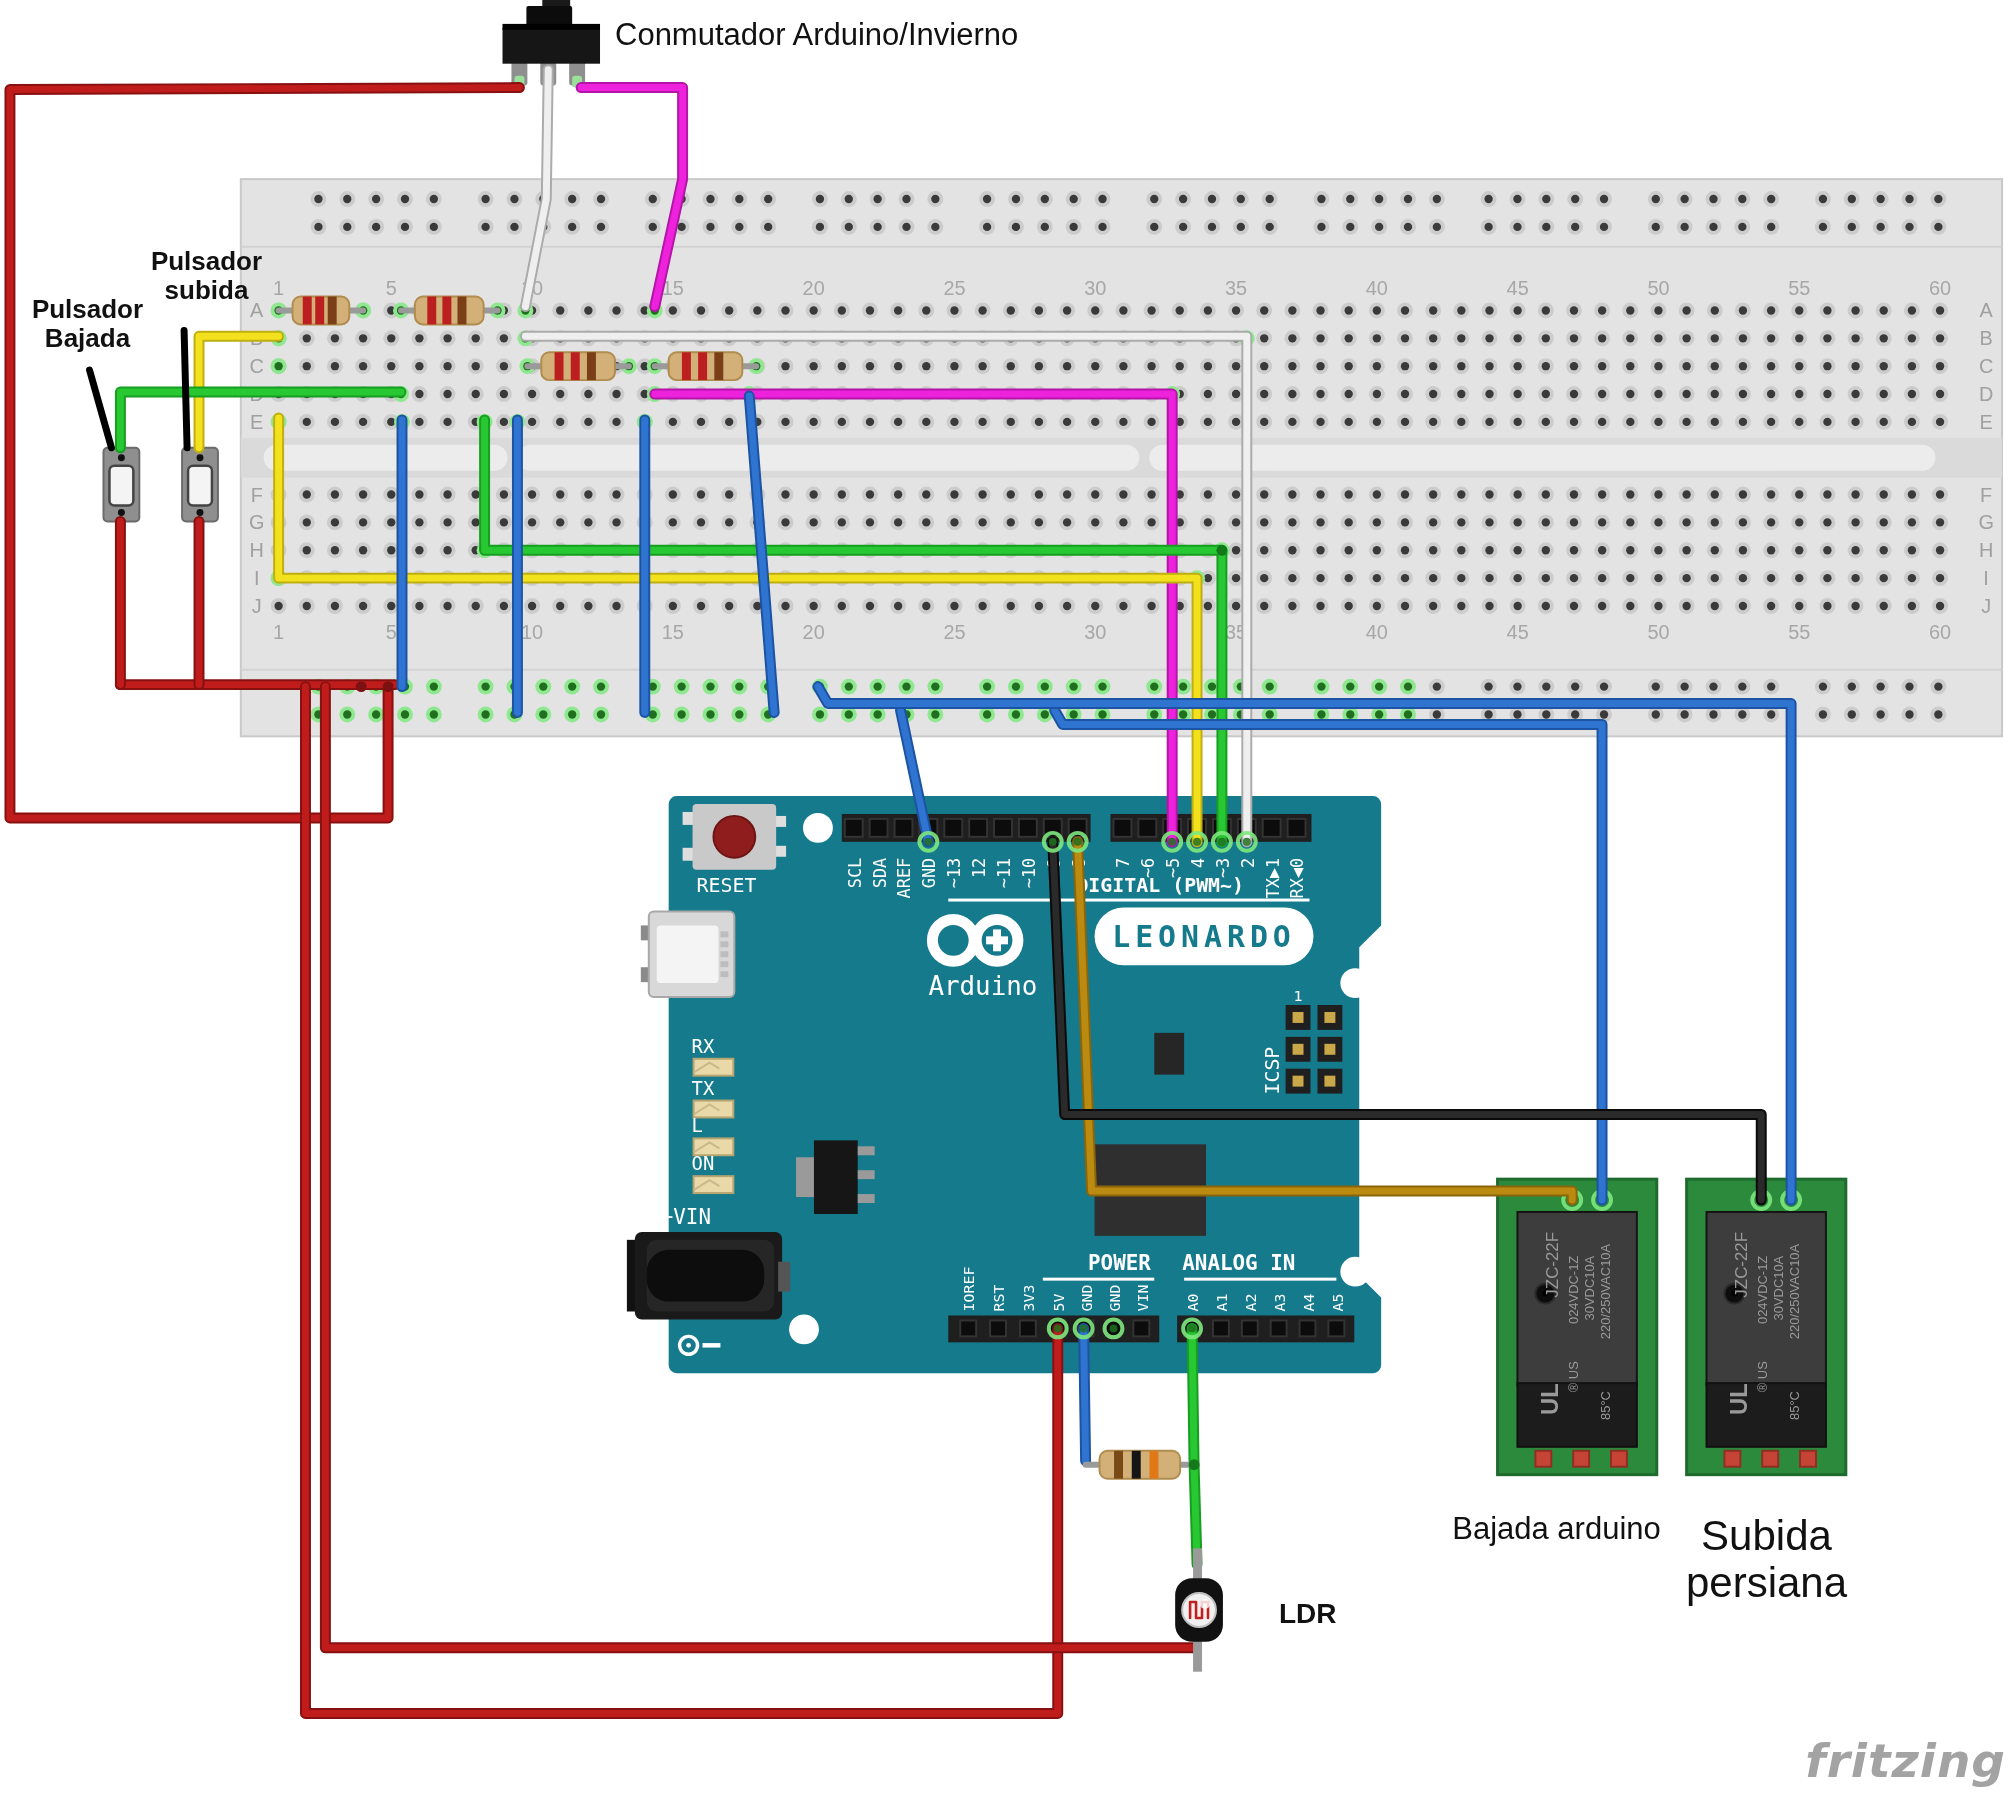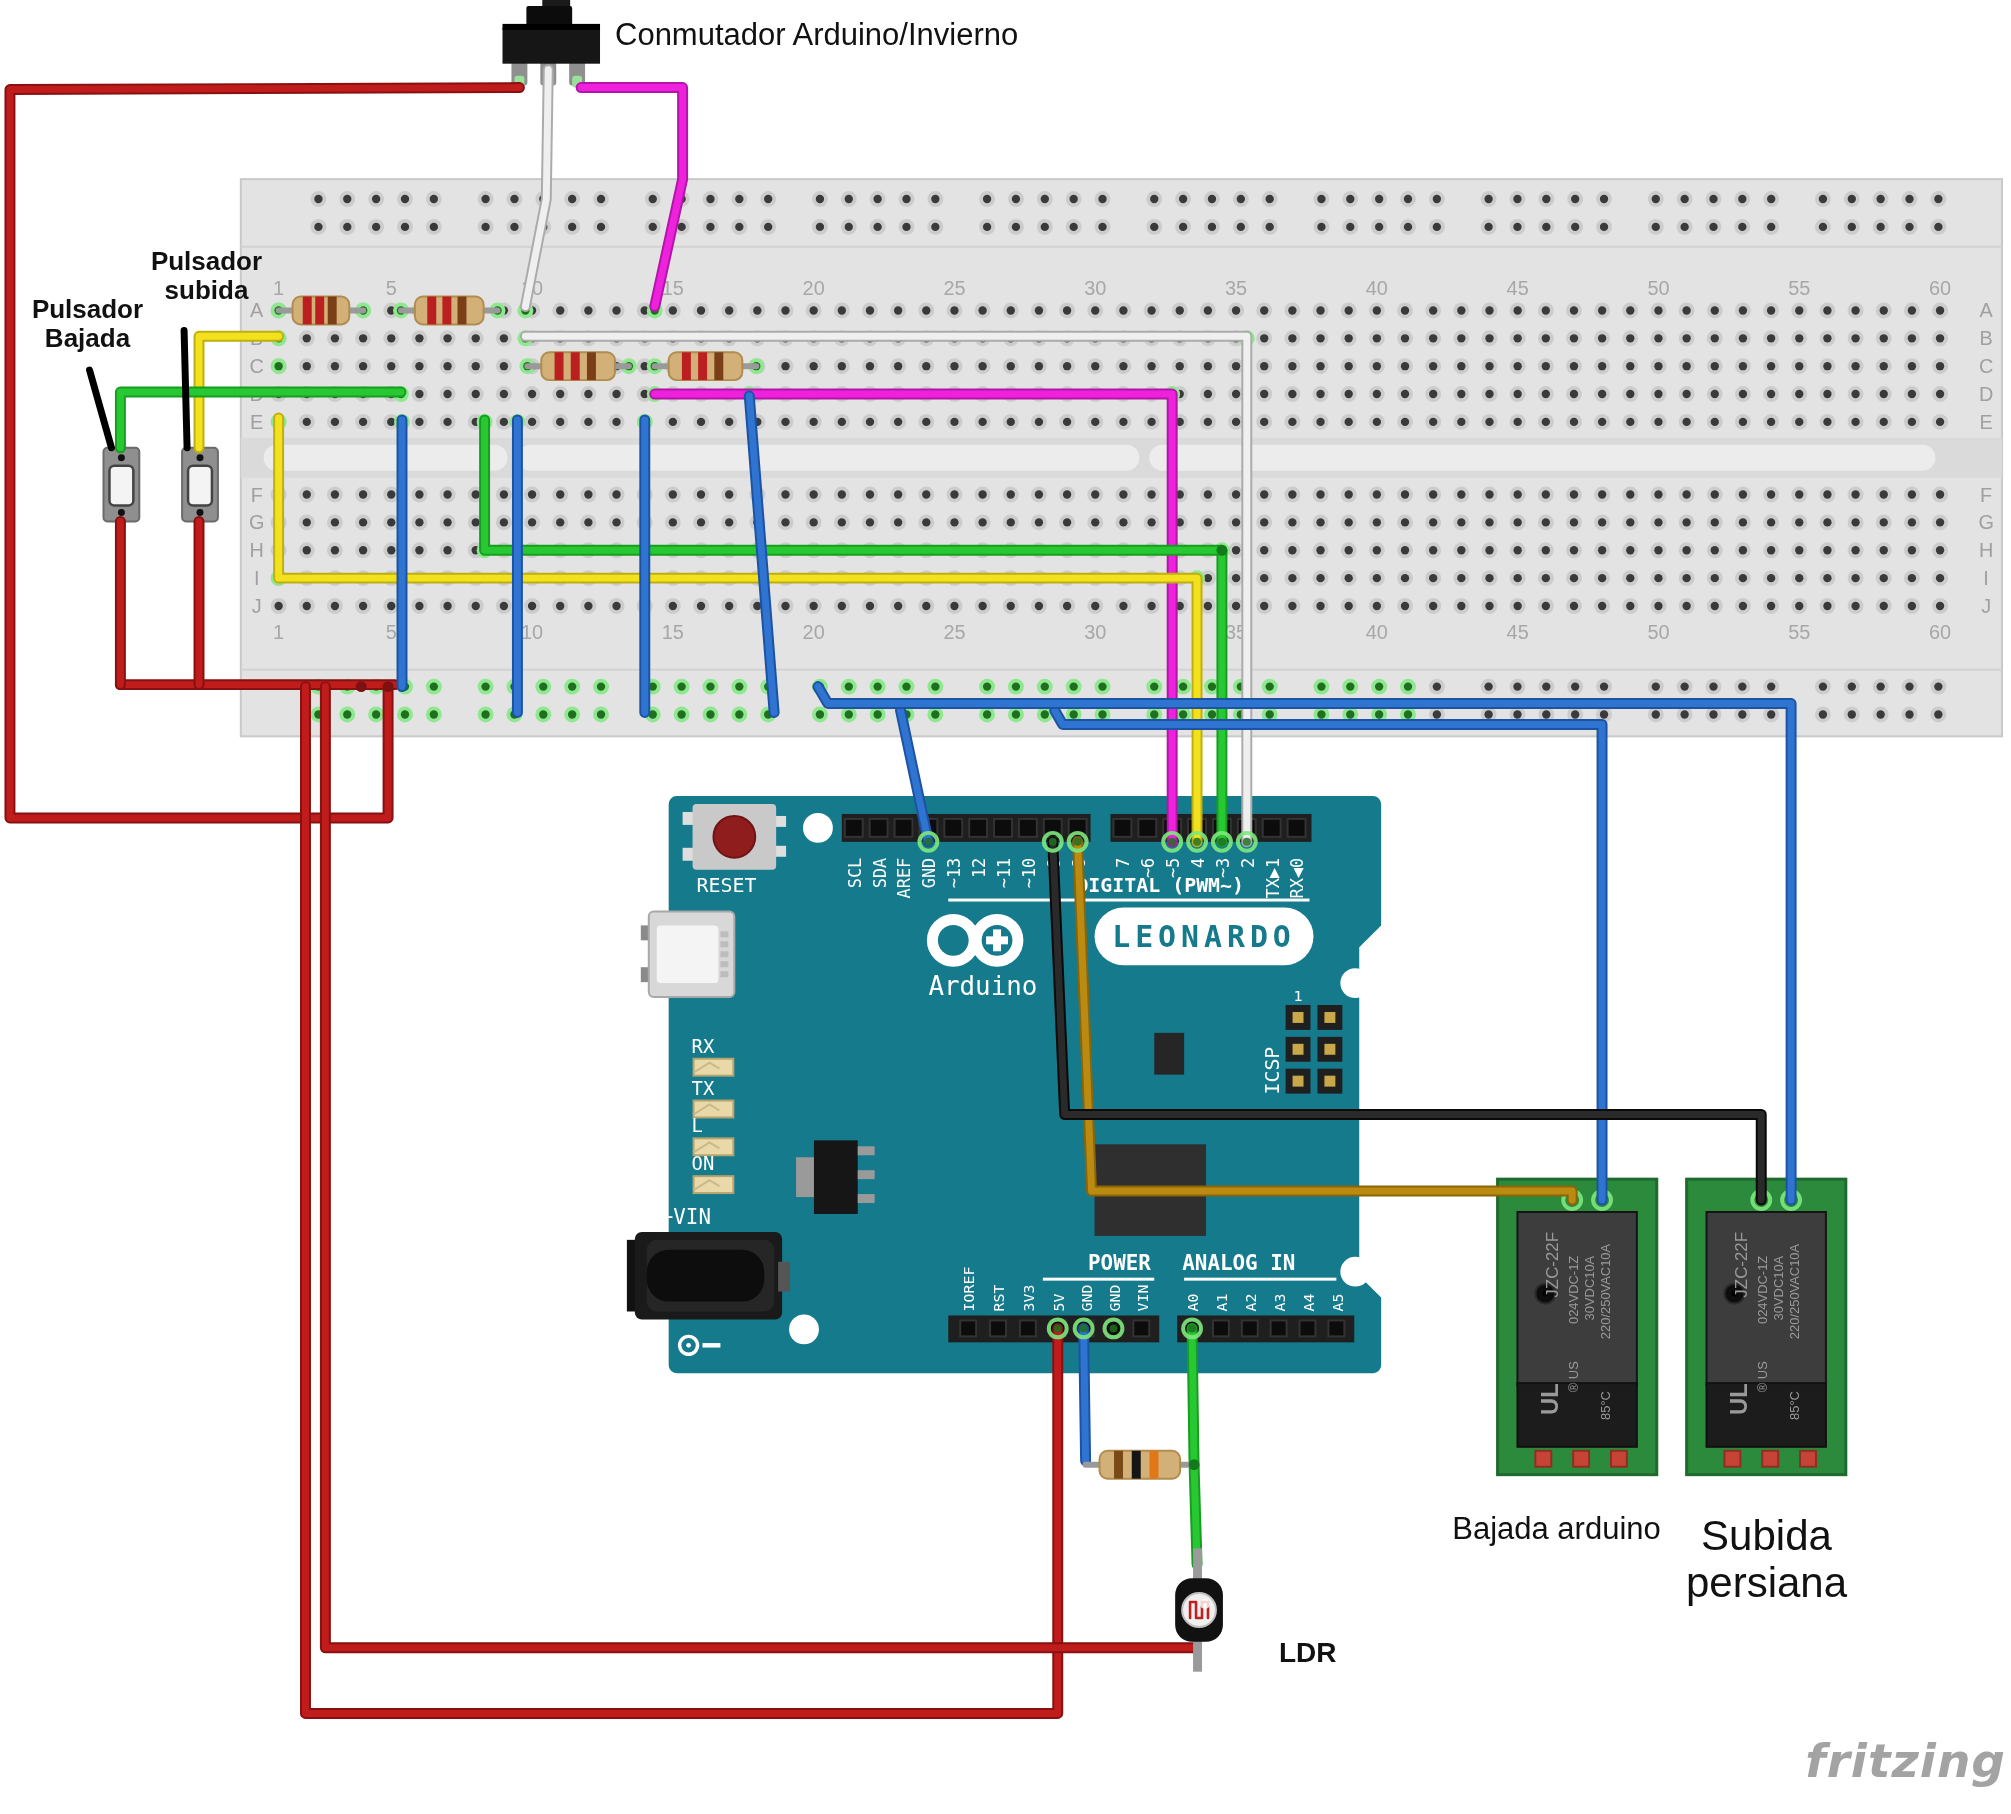--- a/index.html
+++ b/index.html
@@ -3,21 +3,21 @@
 <meta charset="utf-8">
 <style>
   html,body{margin:0;padding:0;background:#fff;}
   #stage{position:relative;width:2012px;height:1815px;background:#fff;overflow:hidden;
          font-family:"Liberation Sans",sans-serif;}
   #scene{position:absolute;left:0;top:0;}
   .lbl{position:absolute;color:#111;line-height:1.12;}
   #switch-label{left:615px;top:18px;font-size:31px;}
   #pulsador-subida{left:127px;top:247px;width:159px;text-align:center;font-size:26px;font-weight:bold;}
   #pulsador-bajada{left:8px;top:295px;width:159px;text-align:center;font-size:26px;font-weight:bold;}
-  #ldr-label{left:1279px;top:1598px;font-size:28px;font-weight:bold;margin-top:39px;}
+  #ldr-label{left:1279px;top:1598px;font-size:28px;font-weight:bold;}
   #relay1-label{left:1407px;top:1512px;width:299px;text-align:center;font-size:31px;}
   #relay2-label{left:1617px;top:1512px;width:299px;text-align:center;font-size:42px;}
   #watermark{right:6px;top:1733px;position:absolute;font-size:47px;font-weight:bold;
              color:#a3a3a3;letter-spacing:1px;font-family:"DejaVu Sans",sans-serif;font-style:italic;}
 </style>
 </head>
 <body>
 
 <div id="stage">
   <svg id="scene" width="2012" height="1815" viewBox="0 0 2022 1824">

